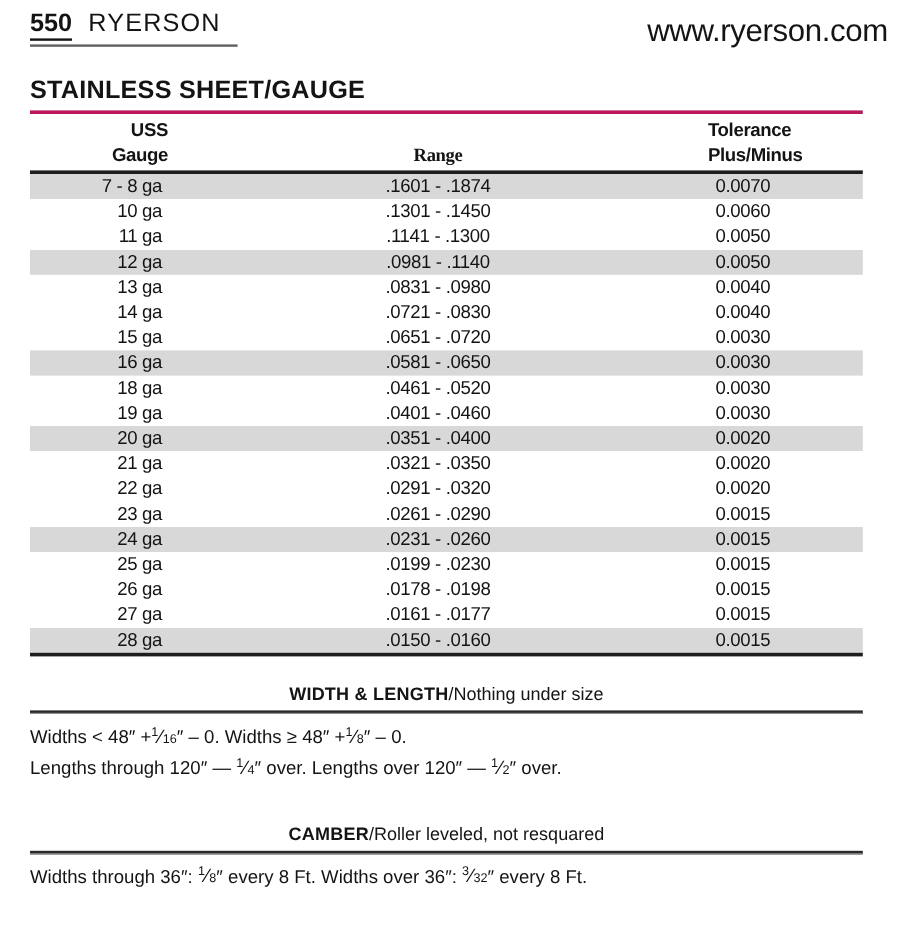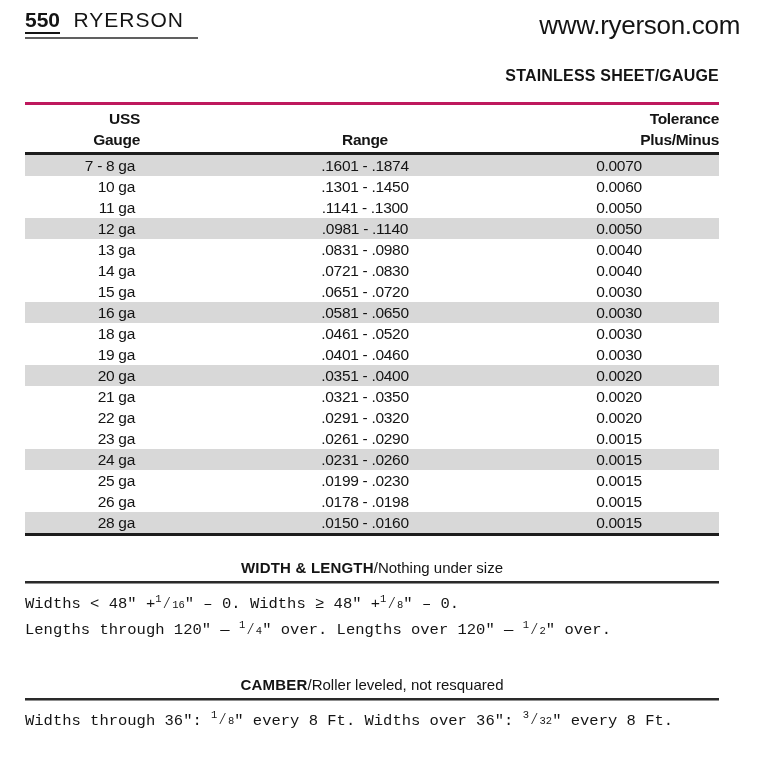--- a/index.html
+++ b/index.html
@@ -28,61 +28,61 @@
     font-weight: bold; font-size: 21px;
     border-bottom: 2px solid #141414; padding-bottom: 1px;
   }
   .brand { font-size: 21px; margin-left: 9px; letter-spacing: 1px; }
   .website { font-size: 26px; line-height: 28px; letter-spacing: -0.3px; text-align: center; }
 
   
   .content { width: 694px; margin-left: 25px; }
 
   .title {
-    font-size: 16px; font-weight: bold; text-align: right;
-    margin: 28px 0 17px 0; line-height: 18px; letter-spacing: 0.2px;
+    font-size: 21px; font-weight: bold; text-align: left;
+    margin: 28px 0 7px 0; line-height: 18px; letter-spacing: 0.2px;
   }
 
   
   .gauge-table {
     width: 100%; border-collapse: collapse; table-layout: fixed;
     border-top: 3px solid #be185d;
     border-bottom: 3px solid #1d1d1d;
     font-size: 15.5px; letter-spacing: -0.3px;
   }
   col.c1 { width: 115px; } col.c2 { width: 450px; } col.c3 { width: 129px; }
   .gauge-table thead th {
     font-weight: bold; vertical-align: bottom;
     padding: 3px 0 2px 0;
     border-bottom: 3px solid #1d1d1d;
   }
   th .hline { line-height: 21px; height: 21px; }
   th.h-gauge { text-align: right; padding-right: 5px; }
-  th.h-range { text-align: center; }
-  th.h-tol   { text-align: right; padding-right: 53px; }
+  th.h-range { text-align: center; font-family: Liberation Serif, serif; }
+  th.h-tol   { text-align: left; padding-right: 53px; }
   .gauge-table tbody td {
     height: 21px; line-height: 21px; padding: 0;
     white-space: nowrap; overflow: hidden;
   }
   .gauge-table tbody td:nth-child(1) { text-align: right; padding-right: 5px; }
   .gauge-table tbody td:nth-child(2) { text-align: center; }
   .gauge-table tbody td:nth-child(3) { text-align: center; padding-right: 71px; }
   .gauge-table tbody tr.shaded { background: var(--shade); }
 
   
   .notes { margin-top: 22px; }
   .notes.camber { margin-top: 34px; }
   .section-heading {
     font-size: 15px; font-weight: normal; text-align: center;
     margin: 0 0 4px 0; line-height: 19px;
   }
   .section-heading b { font-weight: bold; letter-spacing: 0.2px; }
   .rule { height: 2px; background: #2a2a2a; border-bottom: 1px solid #8f8f8f; }
   .note-lines { margin-top: 5px; }
-  .note-line { font-size: 15.5px; line-height: 20px; white-space: nowrap; font-family: Liberation Mono, monospace; }
+  .note-line { font-size: 15.5px; line-height: 20px; white-space: nowrap; }
 
   
   .frac { white-space: nowrap; }
   .frac .num { font-size: 10.5px; vertical-align: 0.55em; }
   .frac .slash { font-size: 16px; padding: 0 0.5px; }
   .frac .den { font-size: 10.5px; }
 </style>
 </head>
 <body style="color: rgb(20, 20, 20);">
 
@@ -201,20 +201,25 @@
           <tr>
             <td>25 ga</td>
             <td>.0199 - .0230</td>
             <td>0.0015</td>
           </tr>
           <tr>
             <td>26 ga</td>
             <td>.0178 - .0198</td>
             <td>0.0015</td>
           </tr>
+          <tr>
+            <td>27 ga</td>
+            <td>.0161 - .0177</td>
+            <td>0.0015</td>
+          </tr>
           <tr class="shaded">
             <td>28 ga</td>
             <td>.0150 - .0160</td>
             <td>0.0015</td>
           </tr>
         </tbody>
     </table>
 
     <section class="notes">
       <h2 class="section-heading"><b>WIDTH &amp; LENGTH</b><span>/Nothing under size</span></h2>

